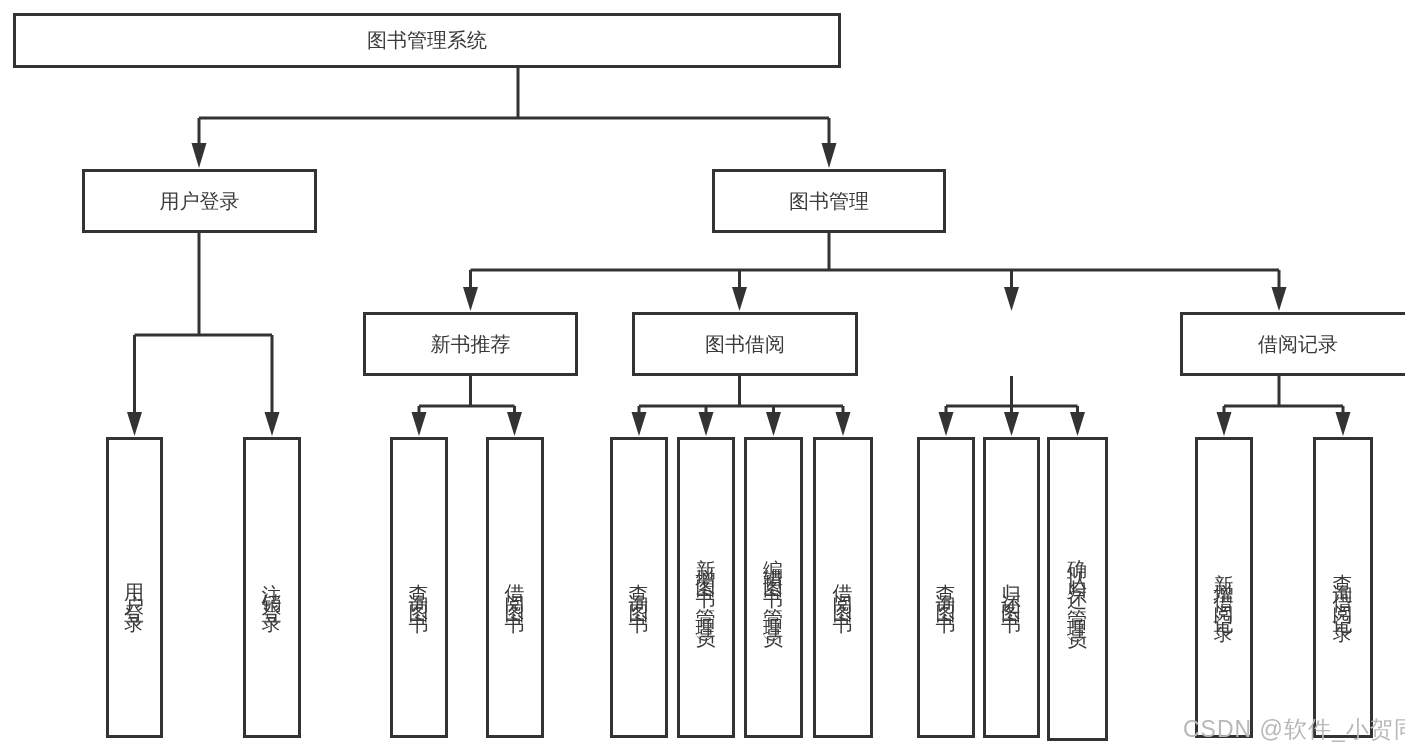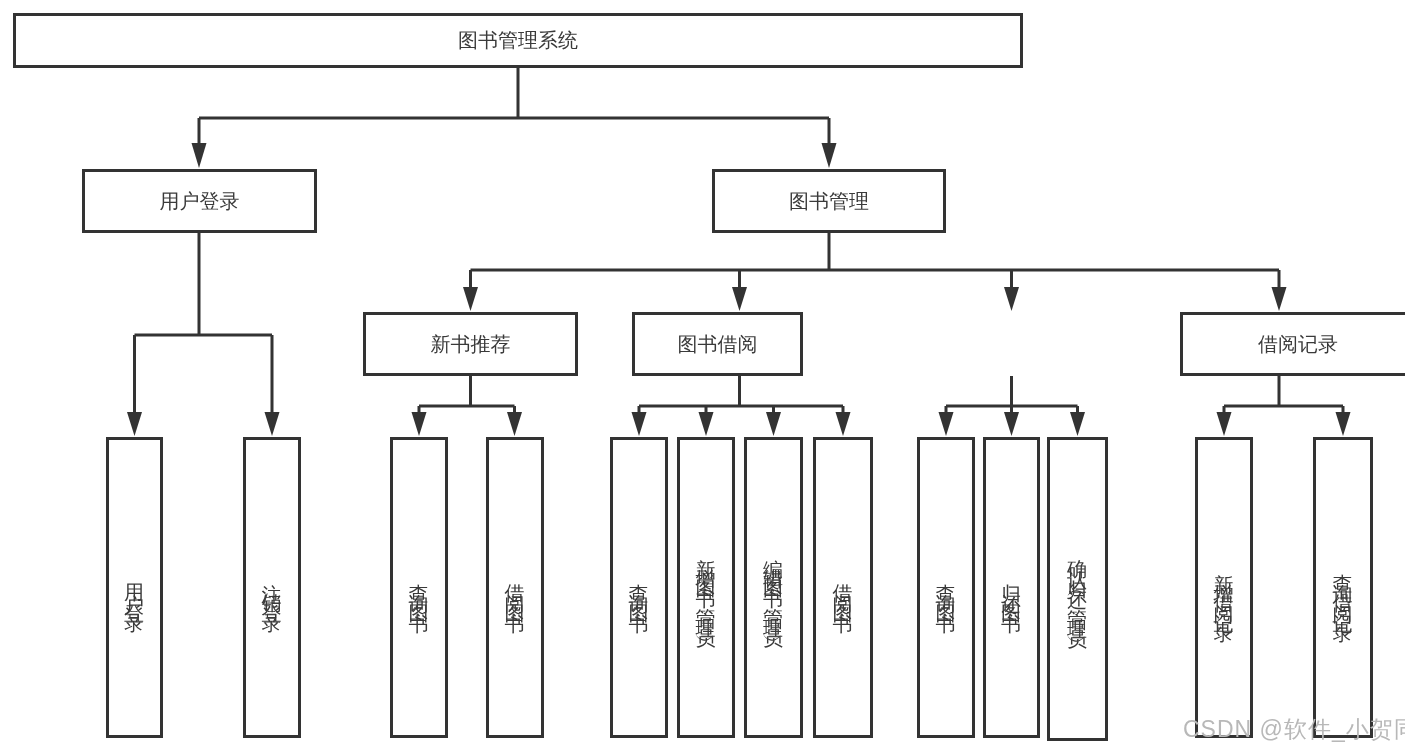--- a/index.html
+++ b/index.html
@@ -67,35 +67,35 @@
 
       <polygon points="938.5,412 953.5,412 946,436"></polygon>
       <polygon points="1004,412 1019,412 1011.5,436"></polygon>
       <polygon points="1070,412 1085,412 1077.5,436"></polygon>
 
       <polygon points="1216.5,412 1231.5,412 1224,436"></polygon>
       <polygon points="1335.5,412 1350.5,412 1343,436"></polygon>
     </g>
   </svg>
 
-  <div class="box" style="left:13px;top:13px;width:1010px;height:55px">
+  <div class="box" style="left:13px;top:13px;width:828px;height:55px">
     <span>图书管理系统</span>
   </div>
 
   <div class="box" style="left:82px;top:169px;width:235px;height:64px">
     <span>用户登录</span>
   </div>
   <div class="box" style="left:712px;top:169px;width:234px;height:64px">
     <span>图书管理</span>
   </div>
 
   <div class="box" style="left:363px;top:312px;width:215px;height:64px">
     <span>新书推荐</span>
   </div>
-  <div class="box" style="left:632px;top:312px;width:171px;height:64px">
+  <div class="box" style="left:632px;top:312px;width:226px;height:64px">
     <span>图书借阅</span>
   </div>
   <div class="box" style="left:1180px;top:312px;width:236px;height:64px">
     <span>借阅记录</span>
   </div>
 
   <div class="box leaf" style="left:106px;top:437px;width:57px;height:301px">
     <span>用户登录</span>
   </div>
   <div class="box leaf" style="left:243px;top:437px;width:58px;height:301px">

